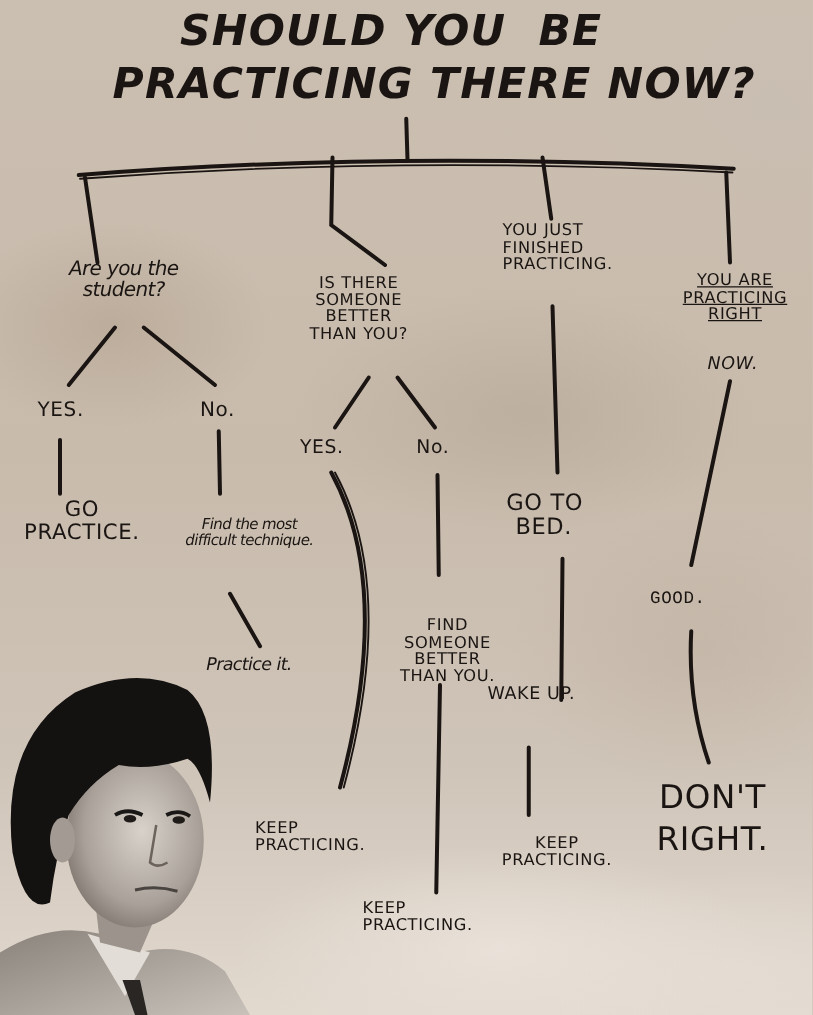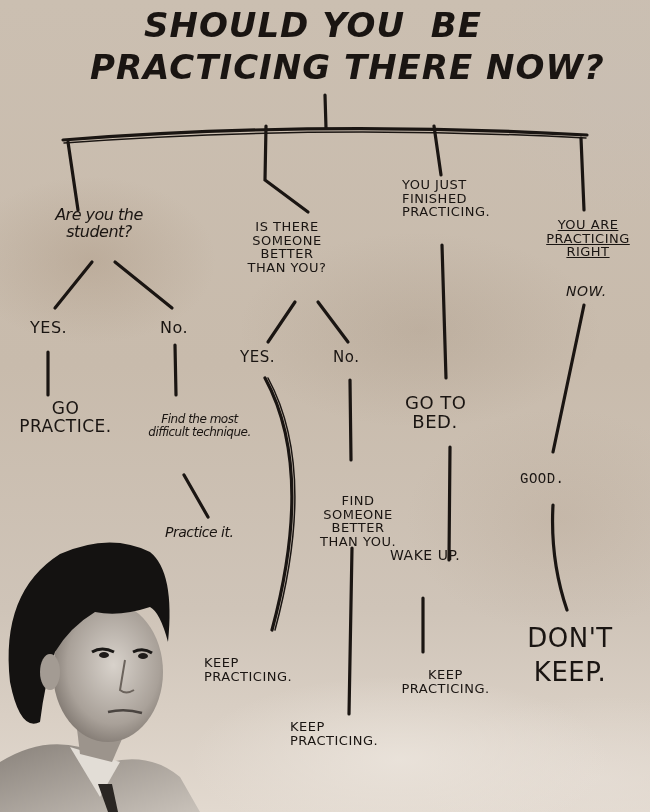--- a/index.html
+++ b/index.html
@@ -108,21 +108,21 @@
 <div class="ink caps" style="left:390px; top:548px; font-size:14px;">WAKE UP.</div>
 <div class="ink caps center" style="left:388px; top:668px; width:115px; font-size:13px;">KEEP
 PRACTICING.</div>
 
 <div class="ink caps center" style="left:538px; top:218px; width:100px; font-size:13px;text-decoration:underline;">YOU ARE
 PRACTICING
 RIGHT</div>
 <div class="ink caps" style="left:566px; top:284px; font-size:14px; font-weight:normal; font-style:italic;">NOW.</div>
 <div class="ink caps" style="left:520px; top:472px; font-size:14px;font-family:Liberation Mono, monospace;">GOOD.</div>
 <div class="ink big center" style="left:515px; top:622px; width:110px; line-height:1.3;">DON'T
-KEEP.</div>
+RIGHT.</div>
 
 <div class="portrait">
   <svg width="200" height="280" viewBox="0 0 200 280">
     <defs>
       <radialGradient id="skin" cx="55%" cy="45%" r="60%">
         <stop offset="0%" stop-color="#d8d2cb"></stop>
         <stop offset="70%" stop-color="#a9a199"></stop>
         <stop offset="100%" stop-color="#7e766f"></stop>
       </radialGradient>
       <linearGradient id="coat" x1="0" y1="0" x2="1" y2="1">

